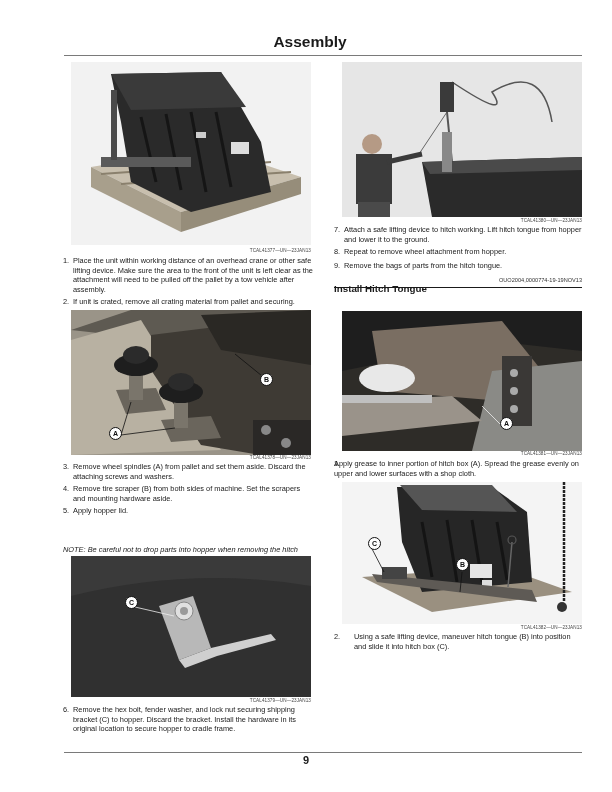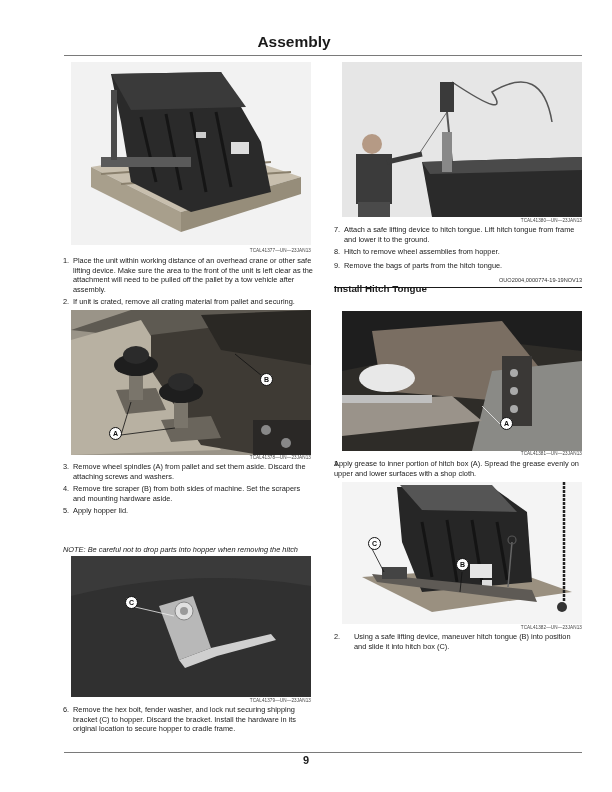--- a/index.html
+++ b/index.html
@@ -1,19 +1,19 @@
 <!DOCTYPE html>
 <html><head>
 <meta charset="utf-8">
 <style>
   html, body { margin:0; padding:0; background:#ffffff; }
   body { width:612px; height:792px; position:relative; overflow:hidden;
          font-family:"Liberation Sans", sans-serif; color:#1a1a1a; }
   .abs { position:absolute; }
-  .title { left:0; width:588px; top:33px; text-align:center; font-weight:bold; font-size:15.5px; }
+  .title { left:0; width:588px; top:33px; text-align:center; font-weight:bold; font-size:15.5px;padding-left:16px; }
   .hrule { left:64px; width:518px; height:1px; background:#7a7a7a; }
   .photo { overflow:hidden; background:#cfcfcf; }
   .caption { font-size:4.6px; color:#444; text-align:right; letter-spacing:0.1px; }
   .step { font-size:7.4px; line-height:9.6px; }
   .step .num { position:absolute; left:0; top:0; }
   .step .txt { margin-left:10px; display:block; }
   .note { font-size:7.4px; line-height:9.6px; font-style:italic; }
   .ref { font-size:5.6px; color:#333; text-align:right; }
   .h2 { font-weight:bold; font-size:9.8px; }
   .callout { position:absolute; width:11px; height:11px; border-radius:50%; background:#fff;
@@ -129,25 +129,25 @@
     <circle cx="30" cy="82" r="10" fill="#b59a85"></circle>
     <rect x="14" y="92" width="36" height="50" fill="#3b3b3b"></rect>
     <rect x="16" y="140" width="32" height="15" fill="#4a4a4a"></rect>
     <line x1="45" y1="100" x2="80" y2="92" stroke="#3b3b3b" stroke-width="5"></line>
   </svg>
 </div>
 <div class="abs caption" style="left:342px; width:240px; top:218px;">TCAL41380—UN—23JAN13</div>
 
 <div class="abs step" style="left:334px; width:250px; top:225px;">
   <span class="num">7.</span>
-  <span class="txt">Attach a safe lifting device to hitch tongue. Lift hitch tongue from frame and lower it to the ground.</span>
+  <span class="txt">Attach a safe lifting device to hitch working. Lift hitch tongue from hopper and lower it to the ground.</span>
 </div>
 <div class="abs step" style="left:334px; width:250px; top:247px;">
   <span class="num">8.</span>
-  <span class="txt">Hitch to remove wheel assemblies from hopper.</span>
+  <span class="txt">Repeat to remove wheel attachment from hopper.</span>
 </div>
 <div class="abs step" style="left:334px; width:250px; top:261px;">
   <span class="num">9.</span>
   <span class="txt">Remove the bags of parts from the hitch tongue.</span>
 </div>
 <div class="abs ref" style="left:334px; width:248px; top:277px;">OUO2004,0000774-19-19NOV13</div>
 <div class="abs" style="left:334px; width:248px; top:287px; height:1px; background:#1a1a1a;"></div>
 <div class="abs h2" style="left:334px; top:283px;">Install Hitch Tongue</div>
 
 <div class="abs photo" style="left:342px; top:311px; width:240px; height:140px; background:#6e6a62;">

